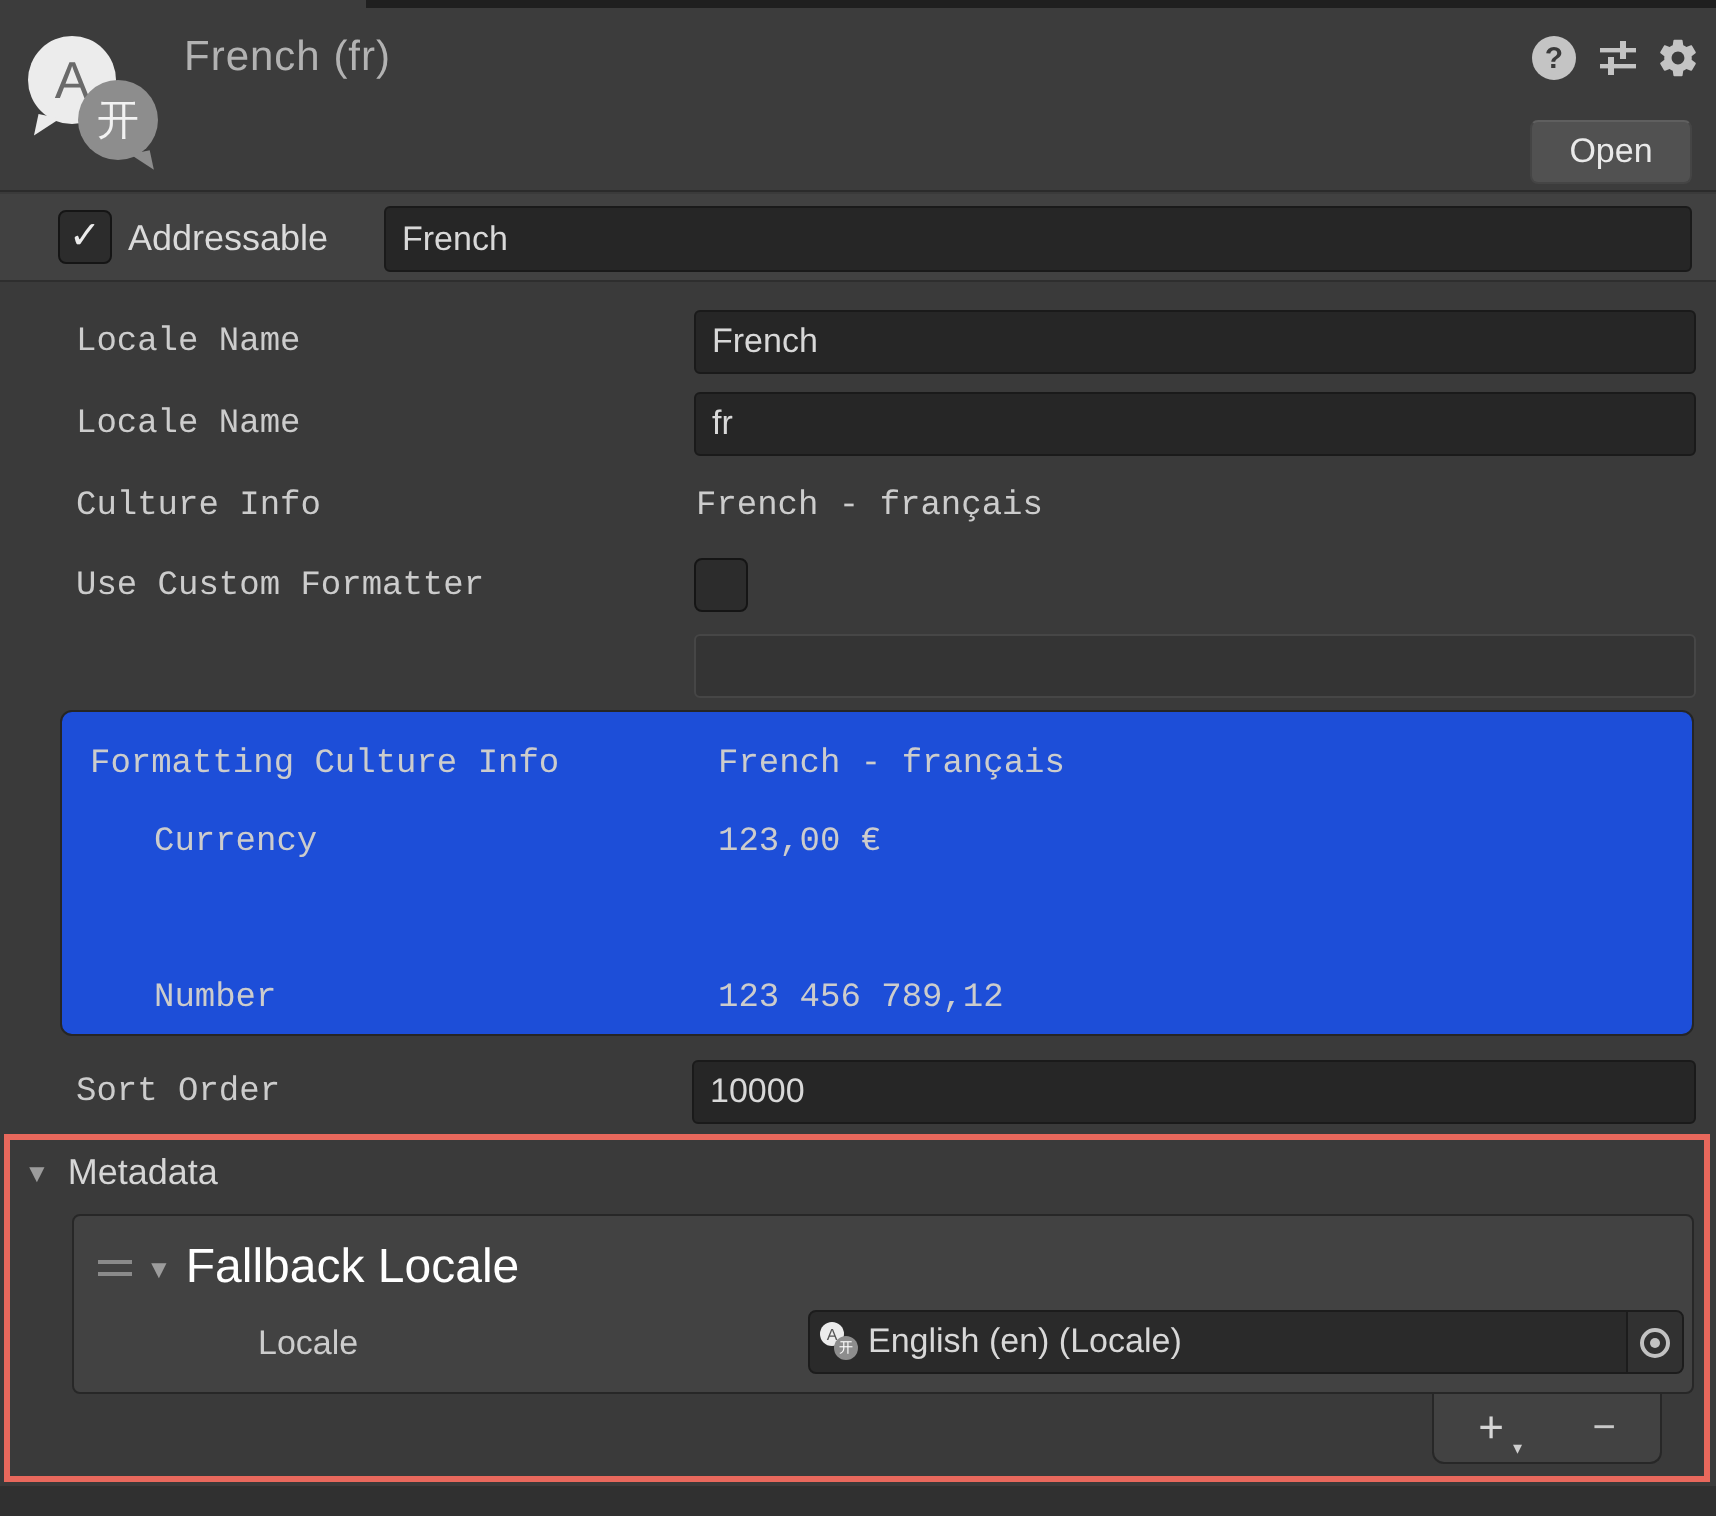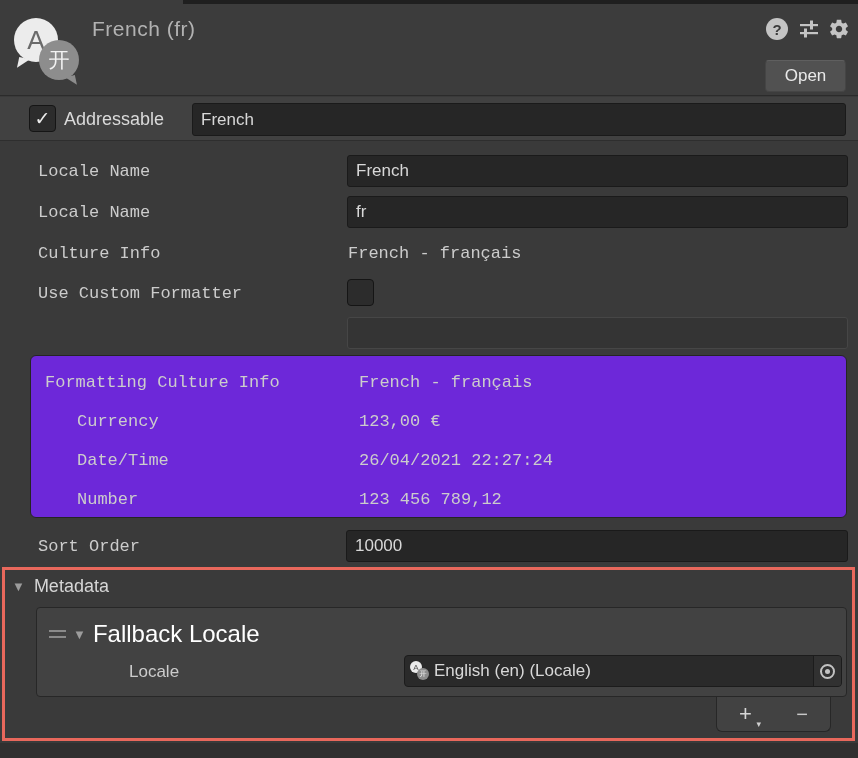--- a/index.html
+++ b/index.html
@@ -50,21 +50,21 @@
   .addr-input { left:192px; top:6px; width:654px; height:33px; }
 
   
   .row-label { left:38px; width:300px; }
   .lbl { display:flex; align-items:center; height:32px;font-family:Liberation Mono, monospace; }
   .disabled-lbl { color:#828282; }
   .val-text { left:348px; }
   .field { left:347px; width:501px; height:32px; }
   .tf-disabled { background:#343434; border:1px solid #464646; }
 
-  .fmt-box { left:30px; top:355px; width:817px; height:163px; background:#6d28d9; border:1px solid #252525; border-radius:6px; }
+  .fmt-box { left:30px; top:355px; width:817px; height:163px; background:#1d4ed8; border:1px solid #252525; border-radius:6px; }
   .fmt-row { position:absolute; left:0; width:100%; height:32px; }
   .fmt-label1 { position:absolute; left:14px; }
   .fmt-label2 { position:absolute; left:46px; }
   .fmt-value { position:absolute; left:328px; }
 
   
   .meta-outline { left:2px; top:567px; width:853px; height:174px; border:3px solid #e8685c; pointer-events:none; }
   .foldout-tri { color:#9c9c9c; font-size:13px; }
   .meta-head { left:12px; top:576px; display:flex; align-items:center; gap:9px; cursor:pointer; }
   .meta-head .txt { font-size:18px; color:#d6d6d6; }
@@ -156,24 +156,20 @@
 
   <div class="abs fmt-box">
     <div class="fmt-row" style="top:10px;">
       <span class="fmt-label1 lbl">Formatting Culture Info</span>
       <span class="fmt-value lbl">French - français</span>
     </div>
     <div class="fmt-row" style="top:49px;">
       <span class="fmt-label2 lbl">Currency</span>
       <span class="fmt-value lbl">123,00 €</span>
     </div>
-    <div class="fmt-row" style="top:88px;">
-      <span class="fmt-label2 lbl">Date/Time</span>
-      <span class="fmt-value lbl">26/04/2021 22:27:24</span>
-    </div>
     <div class="fmt-row" style="top:127px;">
       <span class="fmt-label2 lbl">Number</span>
       <span class="fmt-value lbl">123 456 789,12</span>
     </div>
   </div>
 
   <div class="abs row-label lbl" style="top:530px;">Sort Order</div>
   <input class="abs tf field" style="top: 530px; width: 502px; left: 346px;" value="10000">
 
   <div class="abs meta-head">

